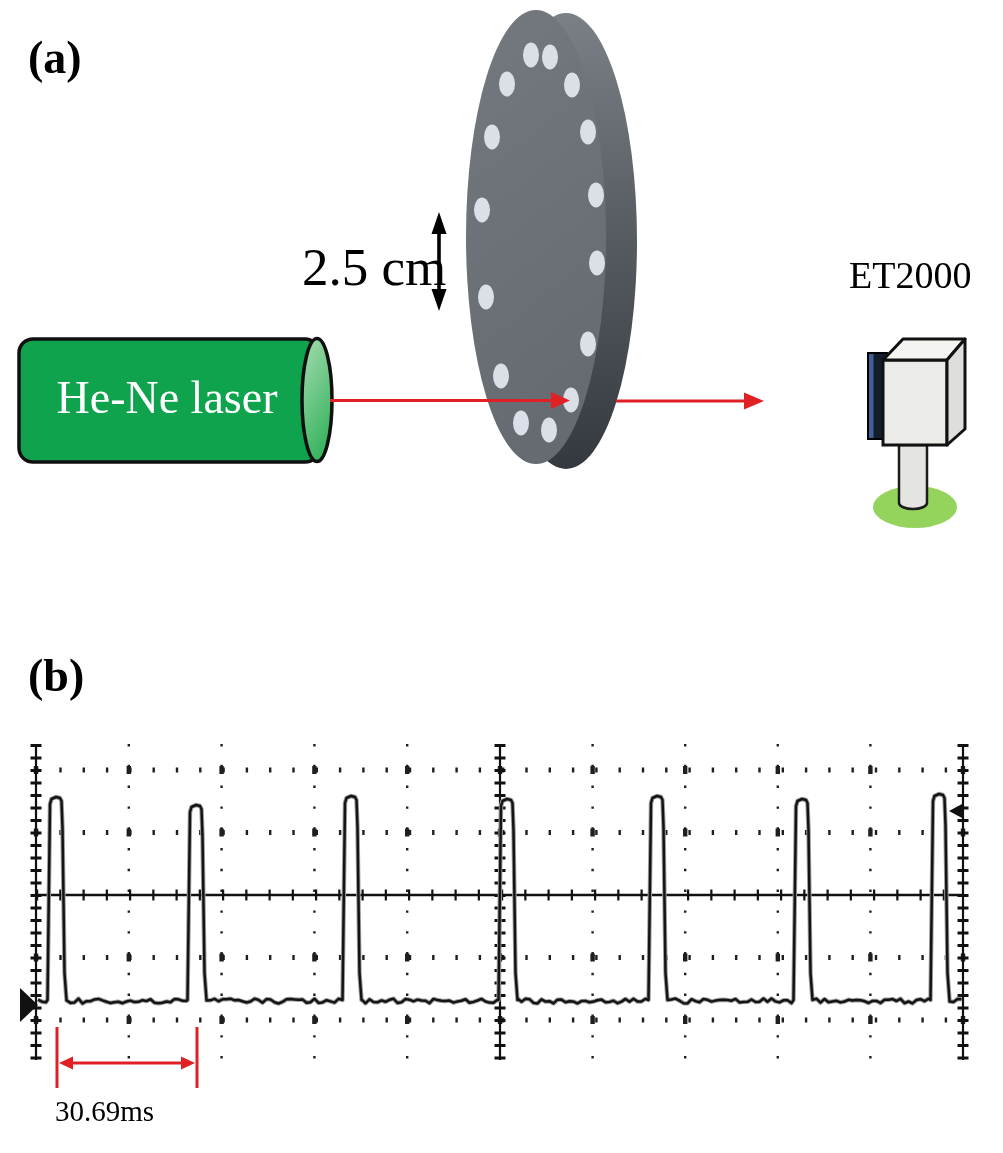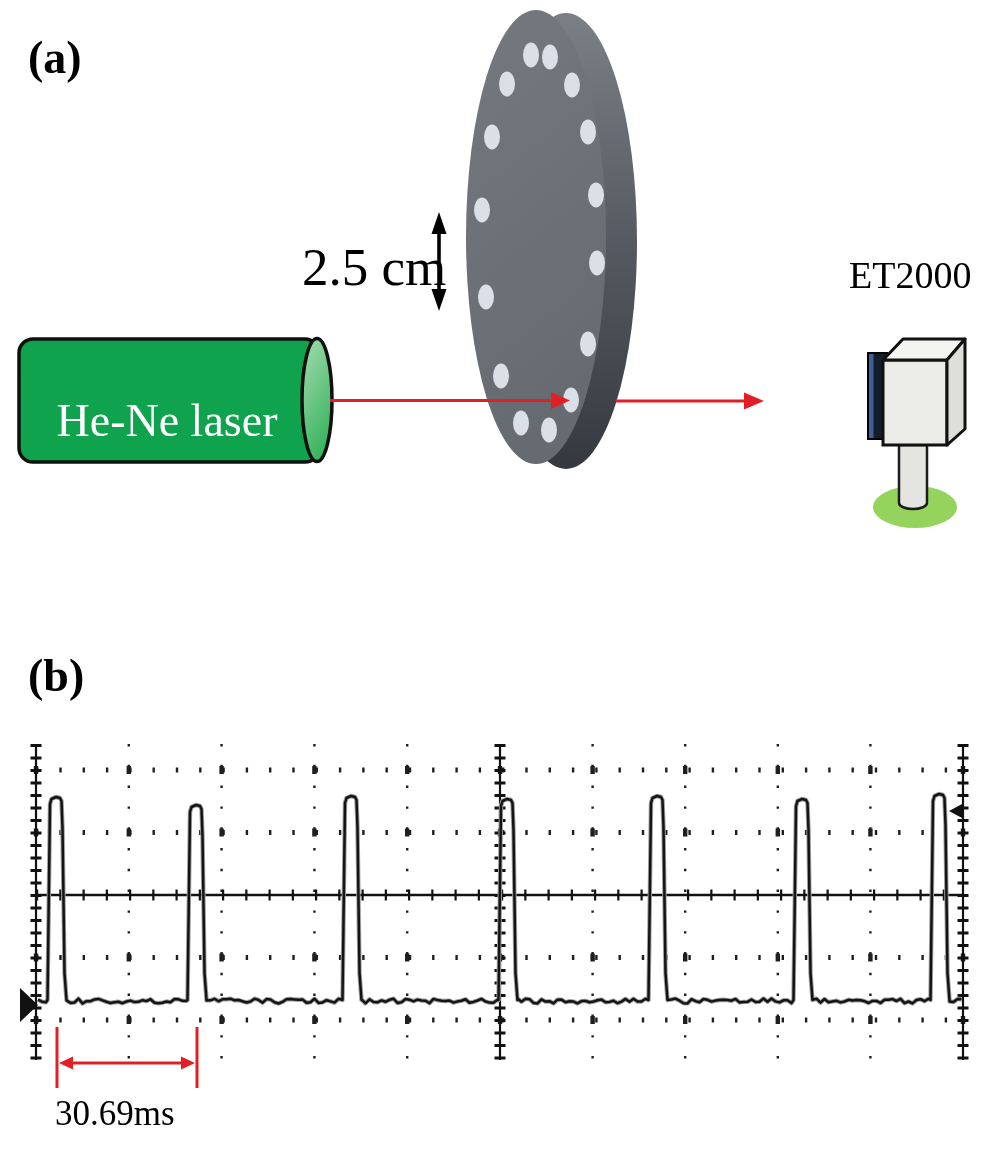--- a/index.html
+++ b/index.html
@@ -5,24 +5,24 @@
   html,body{margin:0;padding:0;background:#fff;}
   .canvas{
     position:relative;width:1003px;height:1153px;background:#ffffff;overflow:hidden;
     font-family:"Liberation Serif","DejaVu Serif",serif;color:#000;
   }
   .canvas svg{position:absolute;left:0;top:0;}
   .txt{position:absolute;white-space:nowrap;line-height:1.05;}
   .panel-label{left:28px;font-size:46px;font-weight:bold;}
   #label-a{top:34px;}
   #label-b{top:652px;}
-  #laser-text{left:36px;top:374px;width:262px;text-align:center;font-size:46px;color:#ffffff;margin-top:23px;}
+  #laser-text{left:36px;top:374px;width:262px;text-align:center;font-size:46px;color:#ffffff;}
   #dim-text{left:302px;top:240px;font-size:53px;}
   #det-text{left:849px;top:256px;font-size:38px;text-align:right;}
-  #period-text{left:55px;top:1096px;font-size:35px;}
+  #period-text{left:55px;top:1096px;font-size:29px;}
 </style>
 </head>
 <body>
 
 <div class="canvas">
 
   <svg id="fig-svg" width="1003" height="1153" viewBox="0 0 1003 1153">
     <defs>
       <linearGradient id="rimGrad" x1="0" y1="0" x2="0" y2="1">
         <stop offset="0" stop-color="#7b8087"></stop>

